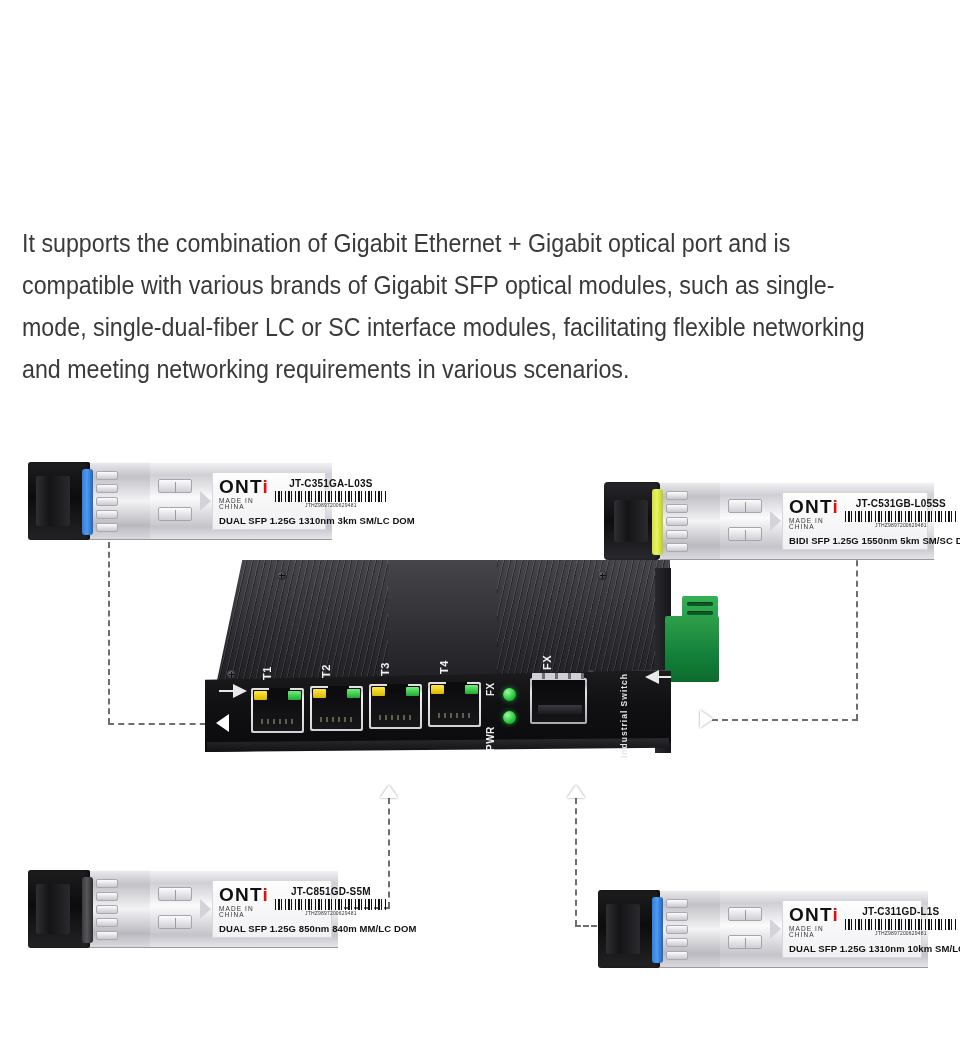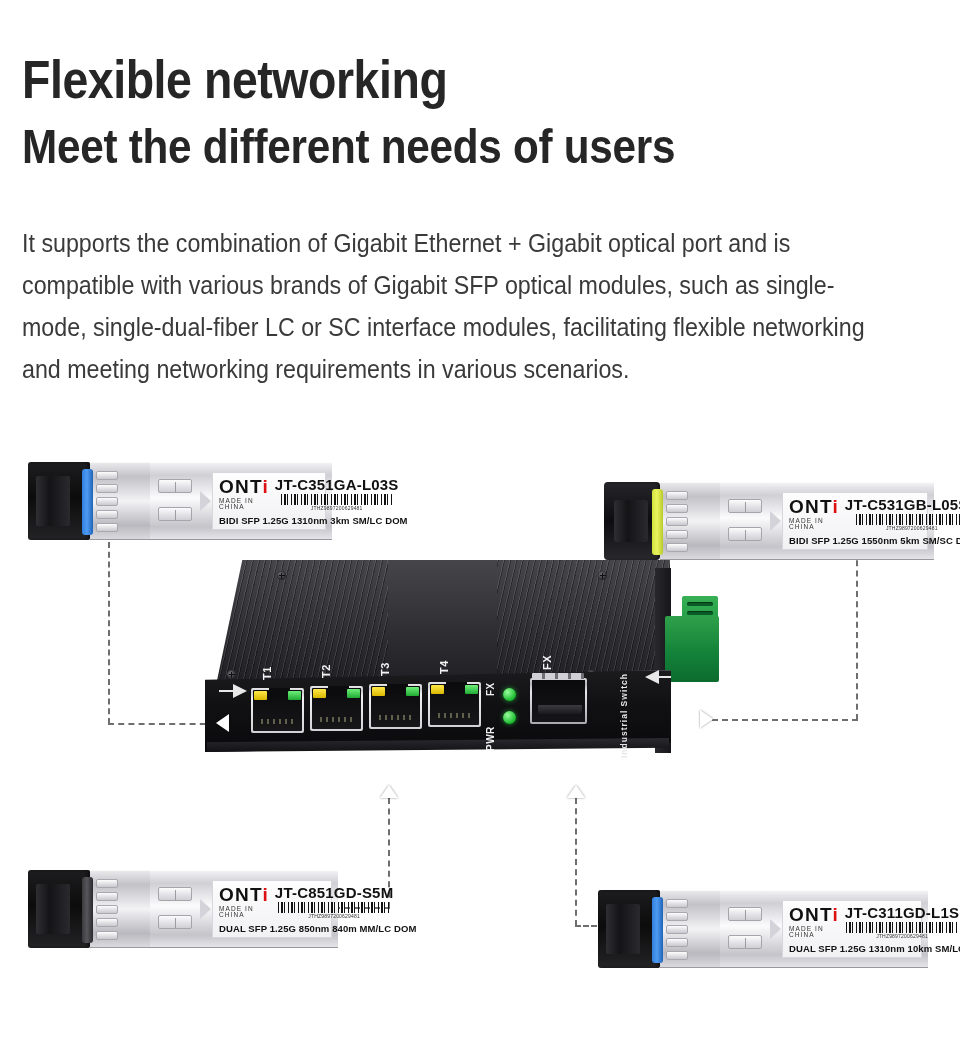--- a/index.html
+++ b/index.html
@@ -149,21 +149,21 @@
   .brand-onti {
     font-size: 19px; font-weight: 700; letter-spacing: 1.2px;
     color: #111; font-family: "Liberation Sans", sans-serif;
   }
   .brand-onti .dot-i { color: #d11; }
   .brand-made {
     font-size: 6.5px; letter-spacing: 1.1px; color: #333; margin-top: 2px;
   }
   .pn-block { display: flex; flex-direction: column; align-items: center; line-height: 1; }
   .pn {
-    font-size: 15px; font-weight: 700; color: #111; letter-spacing: 0.2px;
+    font-size: 10px; font-weight: 700; color: #111; letter-spacing: 0.2px;
     white-space: nowrap;
   }
   .barcode {
     height: 11px; width: 112px; margin-top: 2px;
     background-image: repeating-linear-gradient(90deg,
       #111 0 1px, transparent 1px 3px, #111 3px 5px, transparent 5px 6px,
       #111 6px 7px, transparent 7px 10px);
   }
   .sn { font-size: 5px; color: #333; margin-top: 1px; letter-spacing: 0.2px; }
   .spec {
@@ -309,24 +309,20 @@
   .sw-side {
     position: absolute;
     background: linear-gradient(90deg,#28282d,#16161a);
   }
 </style>
 </head>
 <body>
 
 <div class="page">
 
-  <div class="headings">
-    <div class="h1">Flexible networking</div>
-    <div class="h2">Meet the different needs of users</div>
-  </div>
 
   <div class="body-copy">
     <p>It supports the combination of Gigabit Ethernet + Gigabit optical port and is compatible with various brands of Gigabit SFP optical modules, such as single-mode, single-dual-fiber LC or SC interface modules, facilitating flexible networking and meeting networking requirements in various scenarios.</p>
   </div>
 
   <div class="diagram">
 
     <div class="dash-v" style="left:108px; top:102px; height:182px;"></div>
     <div class="dash-h" style="left:108px; top:283px; width:108px;"></div>
 
@@ -360,21 +356,21 @@
             <div class="brand">
               <div class="brand-onti">ONT<span class="dot-i">i</span></div>
               <div class="brand-made">MADE IN CHINA</div>
             </div>
             <div class="pn-block">
               <div class="pn">JT-C351GA-L03S</div>
               <div class="barcode"></div>
               <div class="sn">JTHZ9897200629481</div>
             </div>
           </div>
-          <div class="spec">BIDI  SFP  1.25G  1310nm 3km SM/LC  DOM</div>
+          <div class="spec">DUAL  SFP  1.25G  1310nm 3km SM/LC  DOM</div>
         </div>
       </div>
     </div>
 
     <div class="sfp" style="left:604px; top:42px; width:330px;">
       <div class="sfp-conn sc">
         <div class="lc-pair" style="left:10px; top:18px; width:34px; height:42px; border-radius:3px;"></div>
       </div>
       <div class="sfp-cage">
         <div class="sfp-latch latch-yellow" style="left:-8px;"></div>

